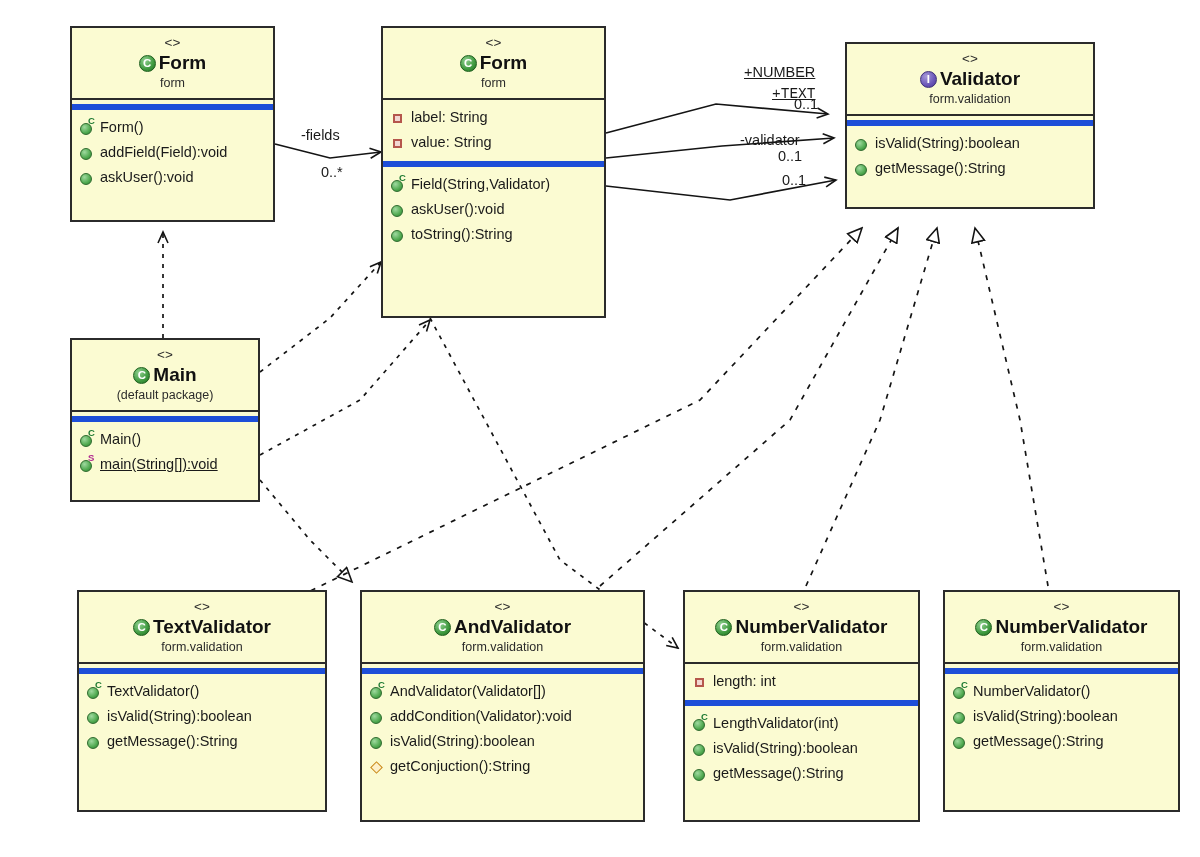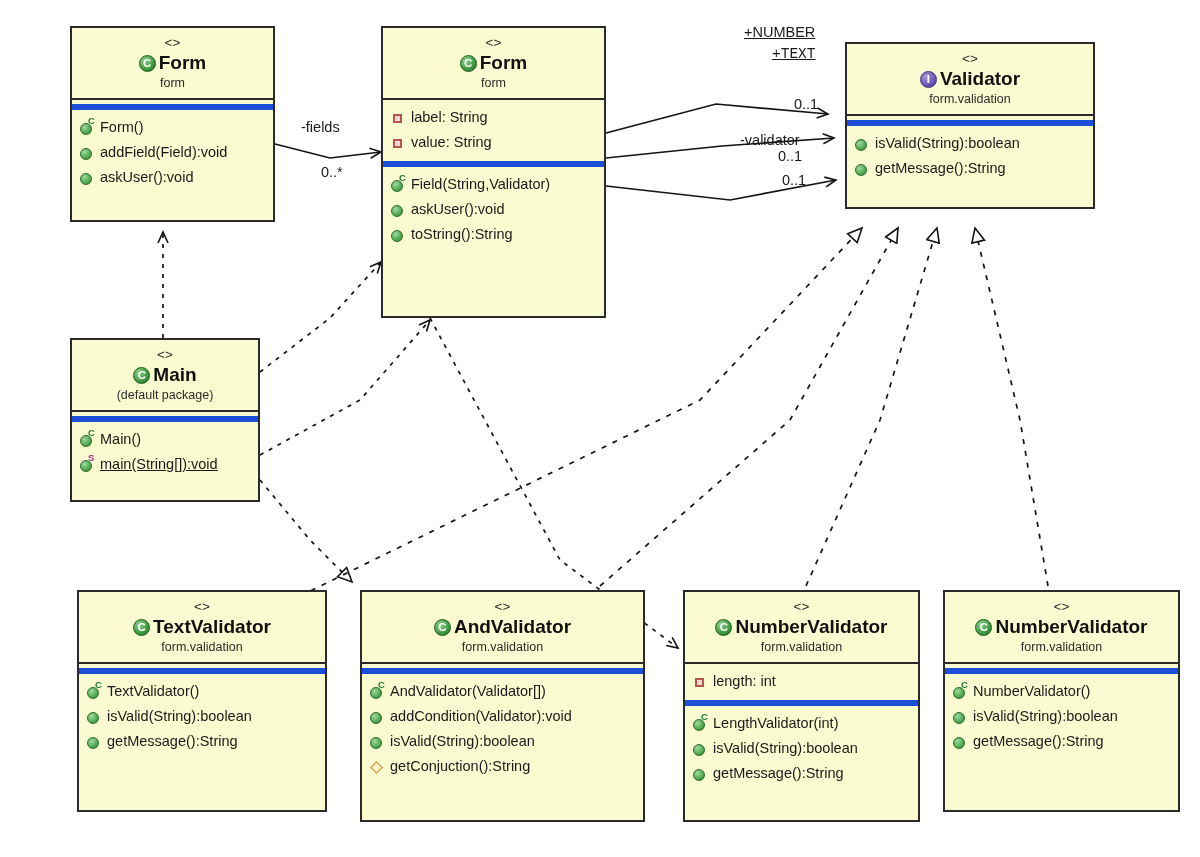--- a/index.html
+++ b/index.html
@@ -157,21 +157,21 @@
   }
 
   
   .edge-label {
     position: absolute;
     font-size: 14.5px;
     color: #1a1a1a;
     white-space: nowrap;
     z-index: 3;
   }
-  .edge-label.underlined { text-decoration: underline; }
+  .edge-label.underlined { text-decoration: underline; margin-top: 40px; }
 </style>
 </head>
 <body>
 
 <div id="canvas">
 
   <svg id="edges" viewBox="0 0 1200 857">
     <defs>
       <marker id="openArrow" markerWidth="14" markerHeight="12" refX="12" refY="6" orient="auto" markerUnits="userSpaceOnUse">
         <path d="M1,1 L12,6 L1,11" fill="none" stroke="#141414" stroke-width="1.6"></path>
@@ -497,20 +497,20 @@
               <span class="ico-circle-green"></span>
             </span>
             <span class="member-text">getMessage():String</span>
           </div>
         </div>
       </div>
     </div>
   <div id="labels-layer">
       <div class="edge-label underlined" style="left: 744px; top: 24px;">+NUMBER</div>
       <div class="edge-label underlined" style="left: 772px; top: 46px; font-family: Liberation Mono, monospace;">+TEXT</div>
-      <div class="edge-label" style="left: 301px; top: 119px;">-fields</div>
+      <div class="edge-label" style="left: 301px; top: 127px;">-fields</div>
       <div class="edge-label" style="left: 321px; top: 164px;">0..*</div>
       <div class="edge-label" style="left: 794px; top: 96px;">0..1</div>
       <div class="edge-label" style="left: 740px; top: 132px;">-validator</div>
       <div class="edge-label" style="left: 778px; top: 148px;">0..1</div>
       <div class="edge-label" style="left: 782px; top: 172px;">0..1</div>
     </div>
 </div>
 
 </body></html>

